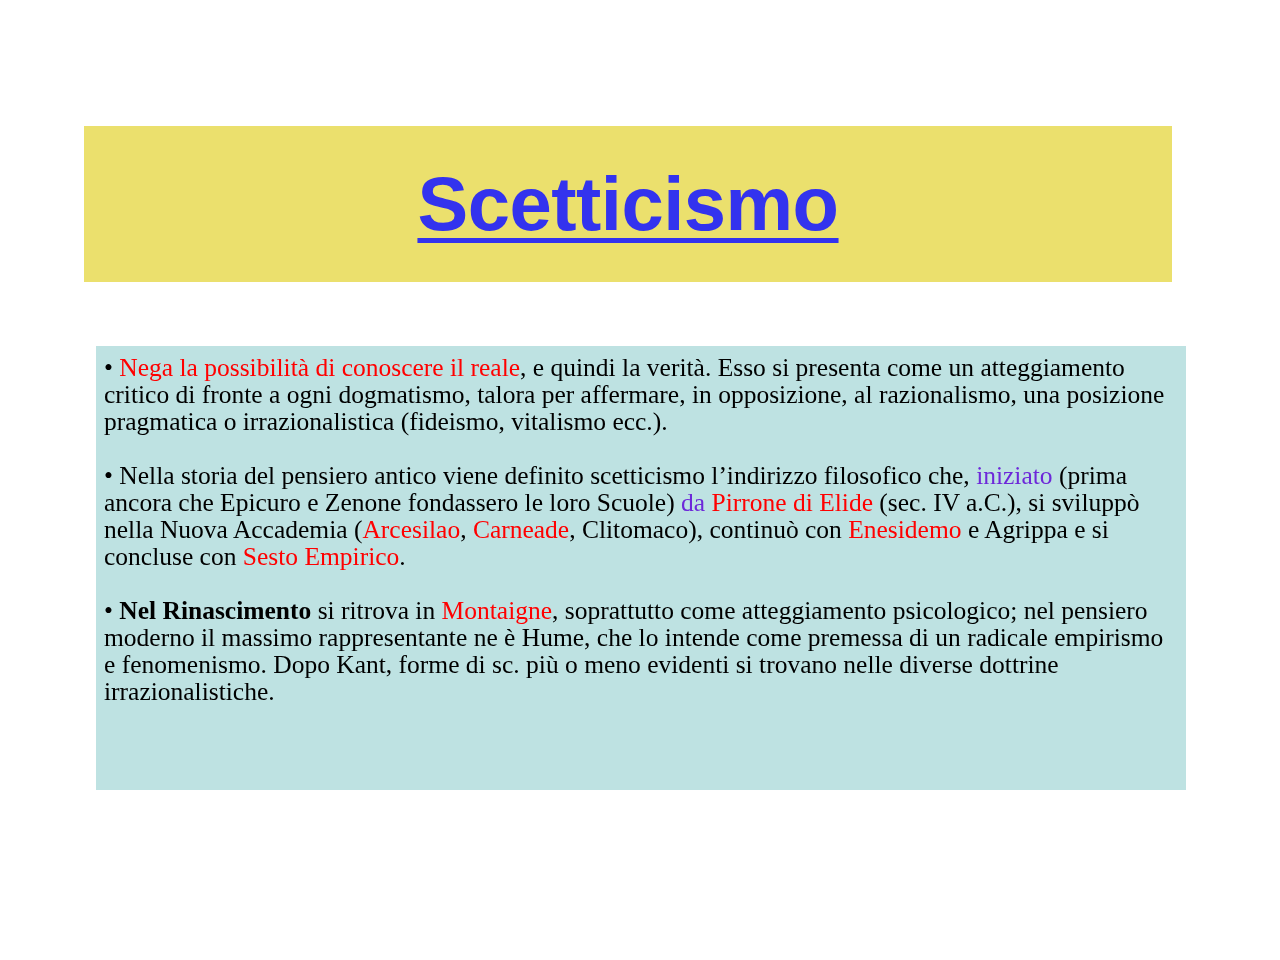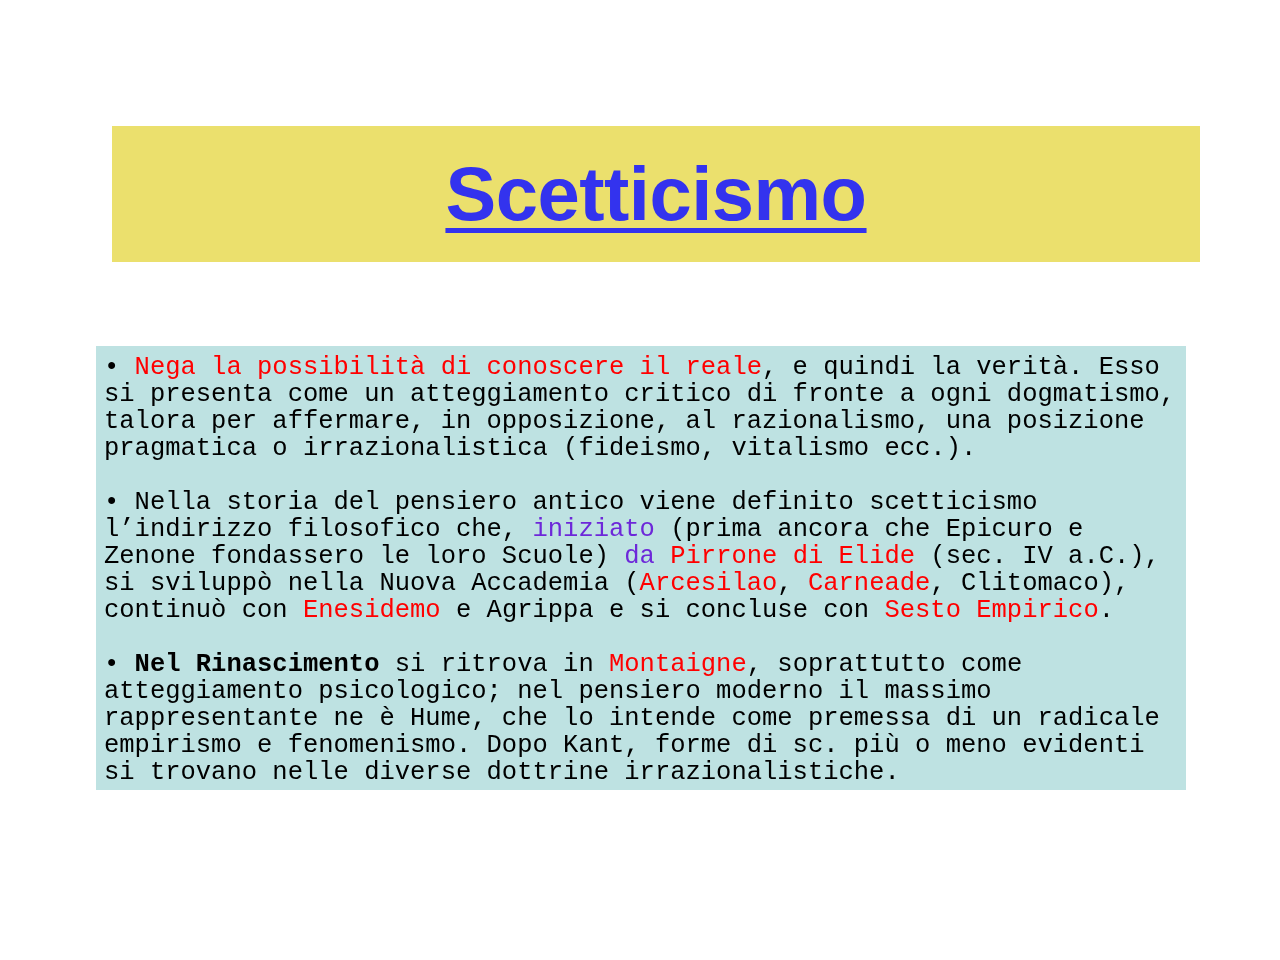--- a/index.html
+++ b/index.html
@@ -18,24 +18,24 @@
   .slide {
     position: relative;
     width: 1280px;
     height: 960px;
     background: #ffffff;
   }
 
   
   .title-banner {
     position: absolute;
-    left: 112px;
+    left: 84px;
     top: 126px;
     width: 1088px;
-    height: 136px;
+    height: 156px;
     background: #EBE06D;
     display: flex;
     align-items: center;
     justify-content: center;
     box-sizing: border-box;
   }
 
   .title-text {
     font-family: "Liberation Sans", sans-serif;
     font-size: 76px;
@@ -52,21 +52,21 @@
   
   .body-block {
     position: absolute;
     left: 96px;
     top: 346px;
     width: 1090px;
     height: 444px;
     background: #BEE2E2;
     box-sizing: border-box;
     padding: 8px 10px 8px 8px;
-    font-family: Liberation Mono, monospace;
+    font-family: Liberation Serif, serif;
     font-size: 25.5px;
     line-height: 27px;
     color: #000000;
   }
 
   .para {
     margin: 0;
     padding: 0;
     text-align: left;
   }

